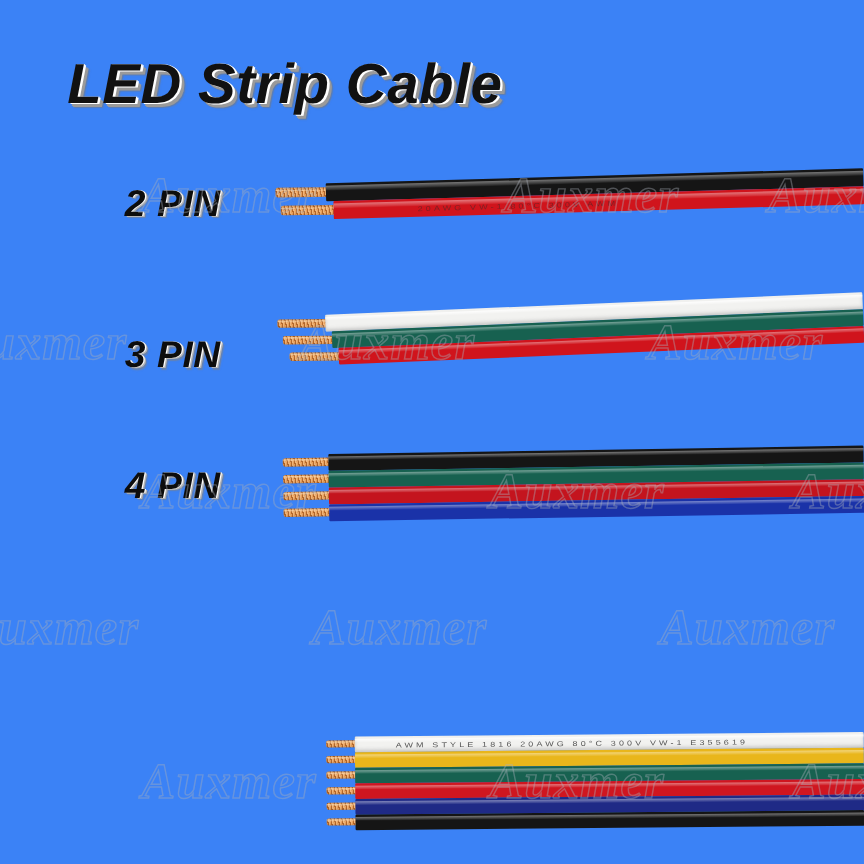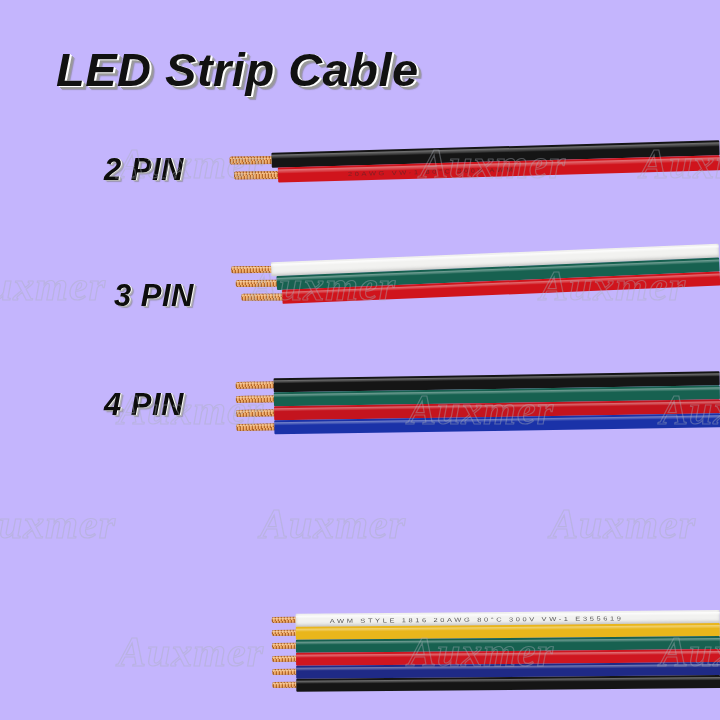--- a/index.html
+++ b/index.html
@@ -4,21 +4,21 @@
 <style>
   html, body {
     margin: 0;
     padding: 0;
     background: #ffffff;
   }
   #stage {
     position: relative;
     width: 720px;
     height: 720px;
-    background: #c4b5fd;
+    background: #3b82f6;
     overflow: hidden;
     font-family: "Liberation Sans", sans-serif;
   }
 
   
   #title {
     position: absolute;
     left: 56px;
     top: 42px;
     font-size: 47px;
@@ -148,21 +148,21 @@
       <div class="copper" style="left:2px;top:17px;width:48px;height:8px;transform:rotate(1deg);"></div>
       <div class="copper" style="left:6px;top:32px;width:48px;height:8px;transform:rotate(1deg);"></div>
 
       <div class="wire" style="left:44px;top:14px;height:15px;background:#151515;"></div>
       <div class="wire" style="left:50px;top:29px;height:15px;background:#d0141c;"></div>
       <div class="print on-dark" style="left:120px;top:33px;">20AWG  VW-1  80°C  300V  AWM</div>
     </div>
   </div>
 
   <div class="row" style="top:255px;height:70px;">
-    <div class="pin-label" style="top:23px;padding-left:10px;">3 PIN</div>
+    <div class="pin-label" style="top:23px;">3 PIN</div>
 
     <div class="cable" style="left:232px;width:488px;top:0;height:70px;transform:rotate(-2.4deg);">
       <div class="copper" style="left:0px;top:12px;width:46px;height:7px;transform:rotate(2deg);"></div>
       <div class="copper" style="left:4px;top:26px;width:46px;height:7px;transform:rotate(2deg);"></div>
       <div class="copper" style="left:9px;top:40px;width:46px;height:7px;transform:rotate(2deg);"></div>
       <div class="wire white-w" style="left:40px;top:9px;height:14px;background:#f2f2f0;box-shadow:inset 0 -2px 3px rgba(160,160,160,.5);"></div>
       <div class="wire" style="left:45px;top:23px;height:14px;background:#176150;"></div>
       <div class="wire" style="left:50px;top:37px;height:14px;background:#d0141c;"></div>
     </div>
   </div>

